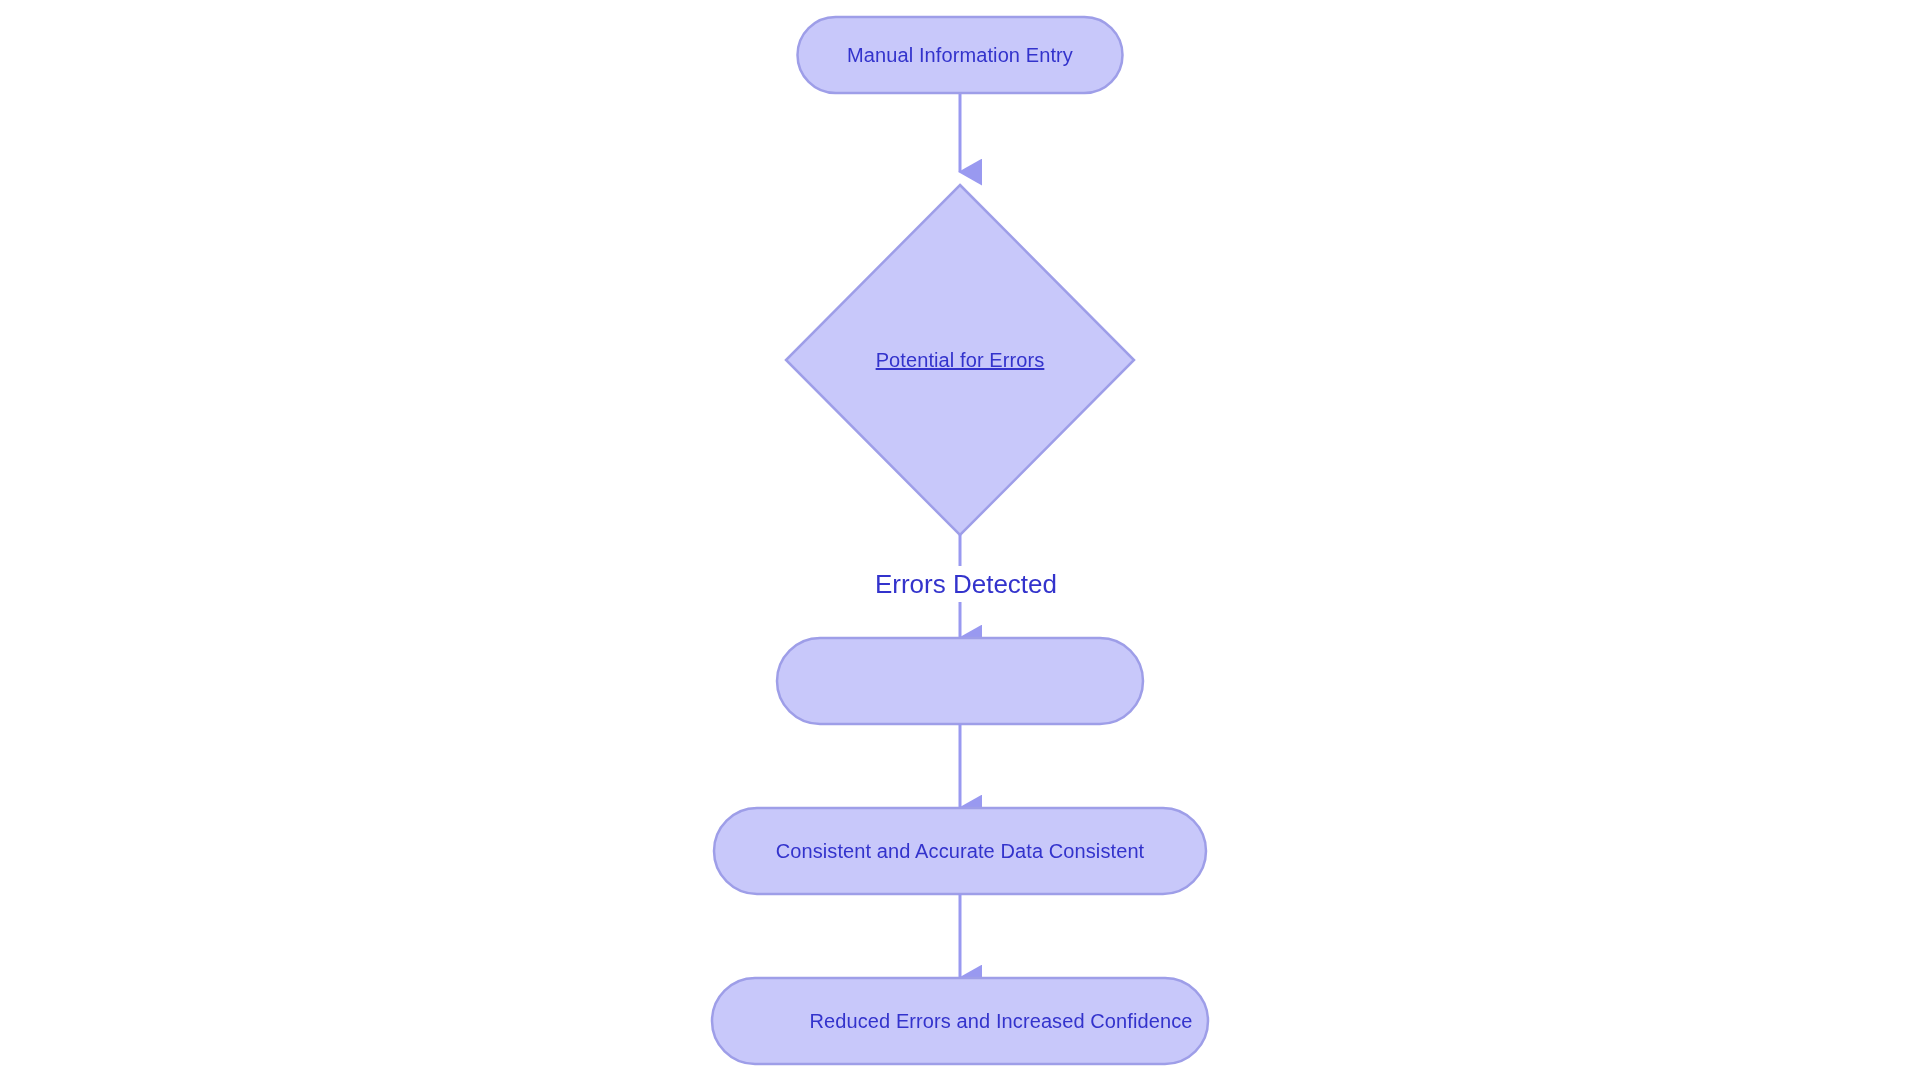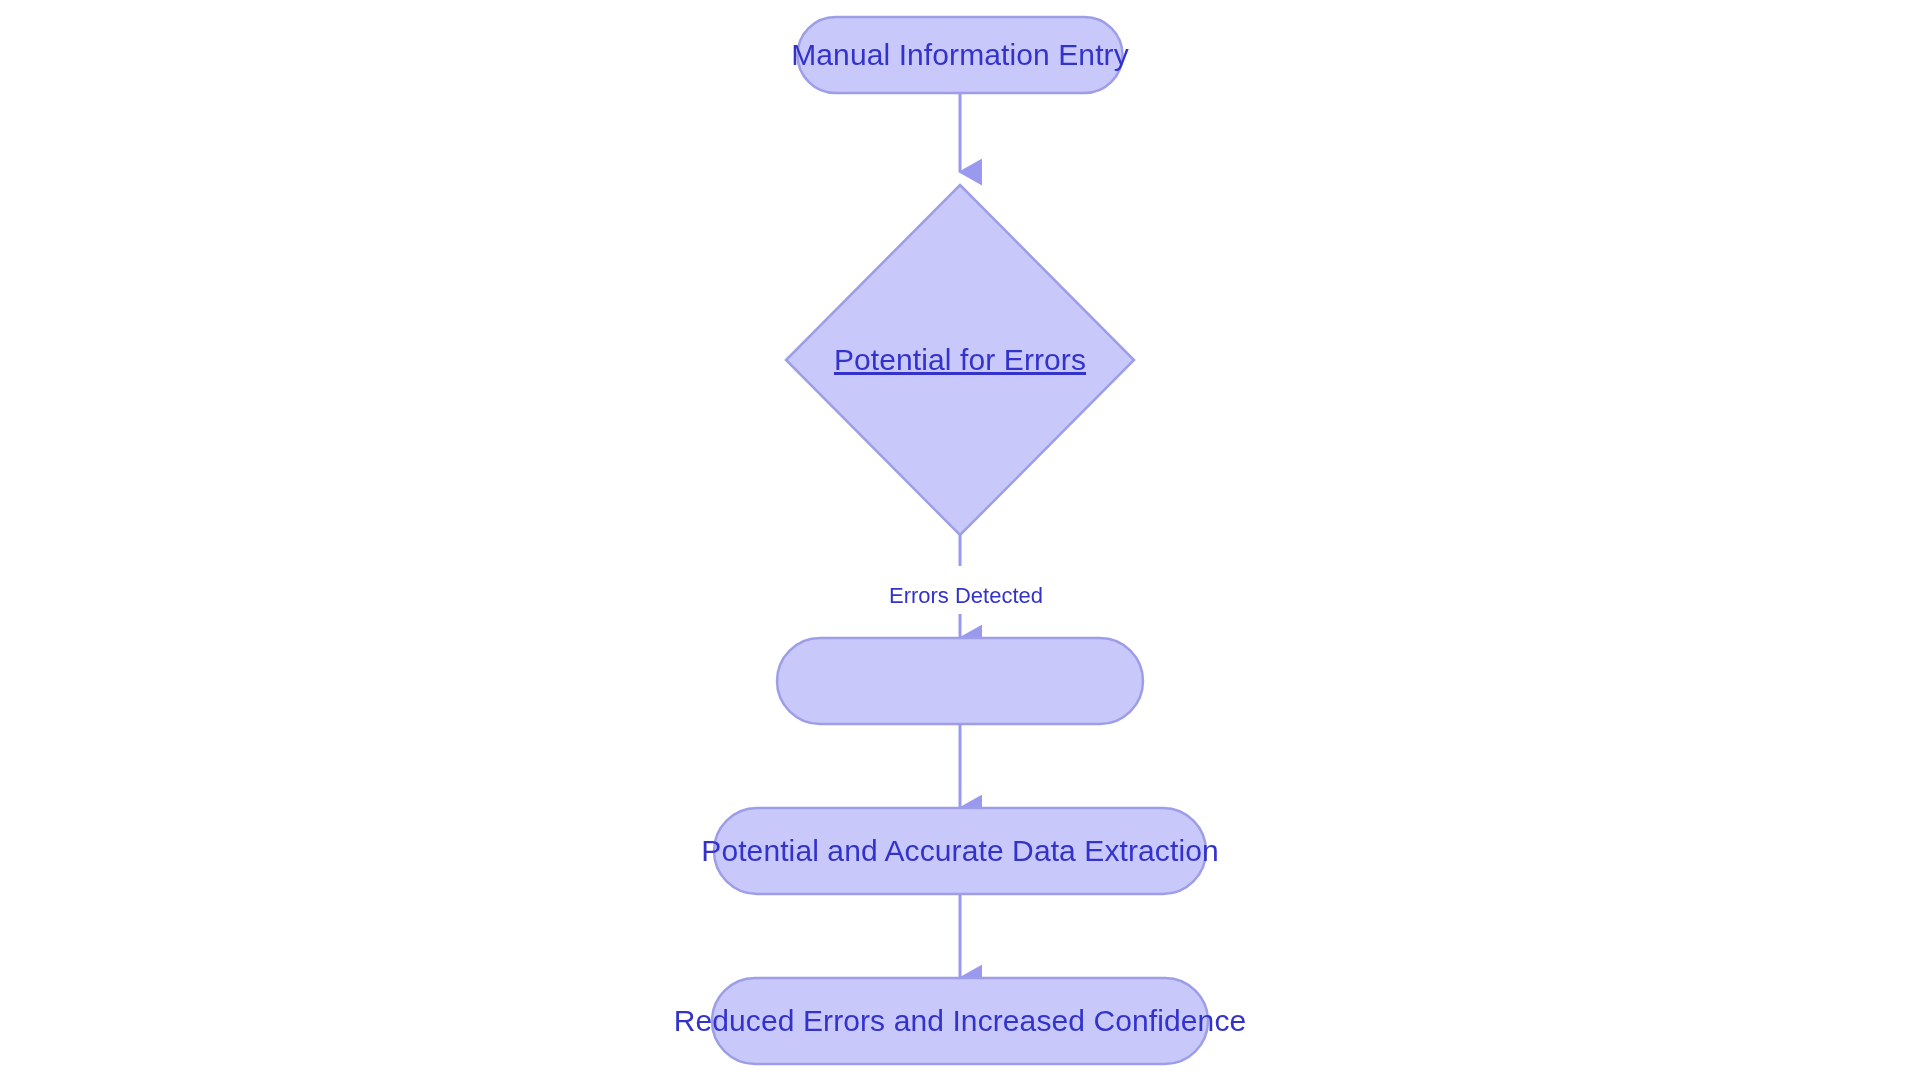--- a/index.html
+++ b/index.html
@@ -27,38 +27,37 @@
     width: 1920px;
     height: 1083px;
   }
   .node-label {
     position: absolute;
     display: flex;
     align-items: center;
     justify-content: center;
     color: #3333cc;
     font-family: "Liberation Sans", sans-serif;
-    font-size: 30px;
+    font-size: 20px;
     font-weight: 400;
     letter-spacing: 0.1px;
     white-space: nowrap;
     pointer-events: none;
   }
   .edge-label {
     position: absolute;
     display: flex;
     align-items: center;
     justify-content: center;
     color: #3333cc;
     background: #ffffff;
     font-family: "Liberation Sans", sans-serif;
-    font-size: 22px;
+    font-size: 26px;
     white-space: nowrap;
     padding: 2px 6px;
-    margin-top: 12px;
   }
 </style>
 </head>
 <body>
 
 <div id="flow-canvas">
 
   <svg id="flow-svg" viewBox="0 0 1920 1083">
     <defs>
       <marker id="arrowhead" markerWidth="9" markerHeight="8" refX="4.5" refY="7.4" orient="auto" markerUnits="strokeWidth">
@@ -85,19 +84,19 @@
     <line x1="960" y1="894" x2="960" y2="978" stroke="#9999f0" stroke-width="3" marker-end="url(#arrowhead)"></line>
 
     <rect x="712" y="978" width="496" height="86" rx="43" ry="43" fill="#c8c8fa" stroke="#9e9ee8" stroke-width="2.5"></rect>
   </svg>
 
   <div class="node-label" style="left:797.5px; top:17px; width:325px; height:76px;">Manual Information Entry</div>
 
   <div class="node-label" style="left:786px; top:322px; width:348px; height:76px;text-decoration:underline;">Potential for Errors</div>
 
 
-  <div class="node-label" style="left:714px; top:808px; width:492px; height:86px;">Potential and Accurate Data Extraction</div>
+  <div class="node-label" style="left:714px; top:808px; width:492px; height:86px;">Consistent and Accurate Data Consistent</div>
 
-  <div class="node-label" style="left:712px; top:978px; width:496px; height:86px;">Reduced Errors and Increased Confidence</div>
+  <div class="node-label" style="left:753px; top:978px; width:496px; height:86px;">Reduced Errors and Increased Confidence</div>
 
   <div class="edge-label" style="left:780px; top:566px; width:360px; height:32px;">Errors Detected</div>
 
 </div>
 
 </body></html>

